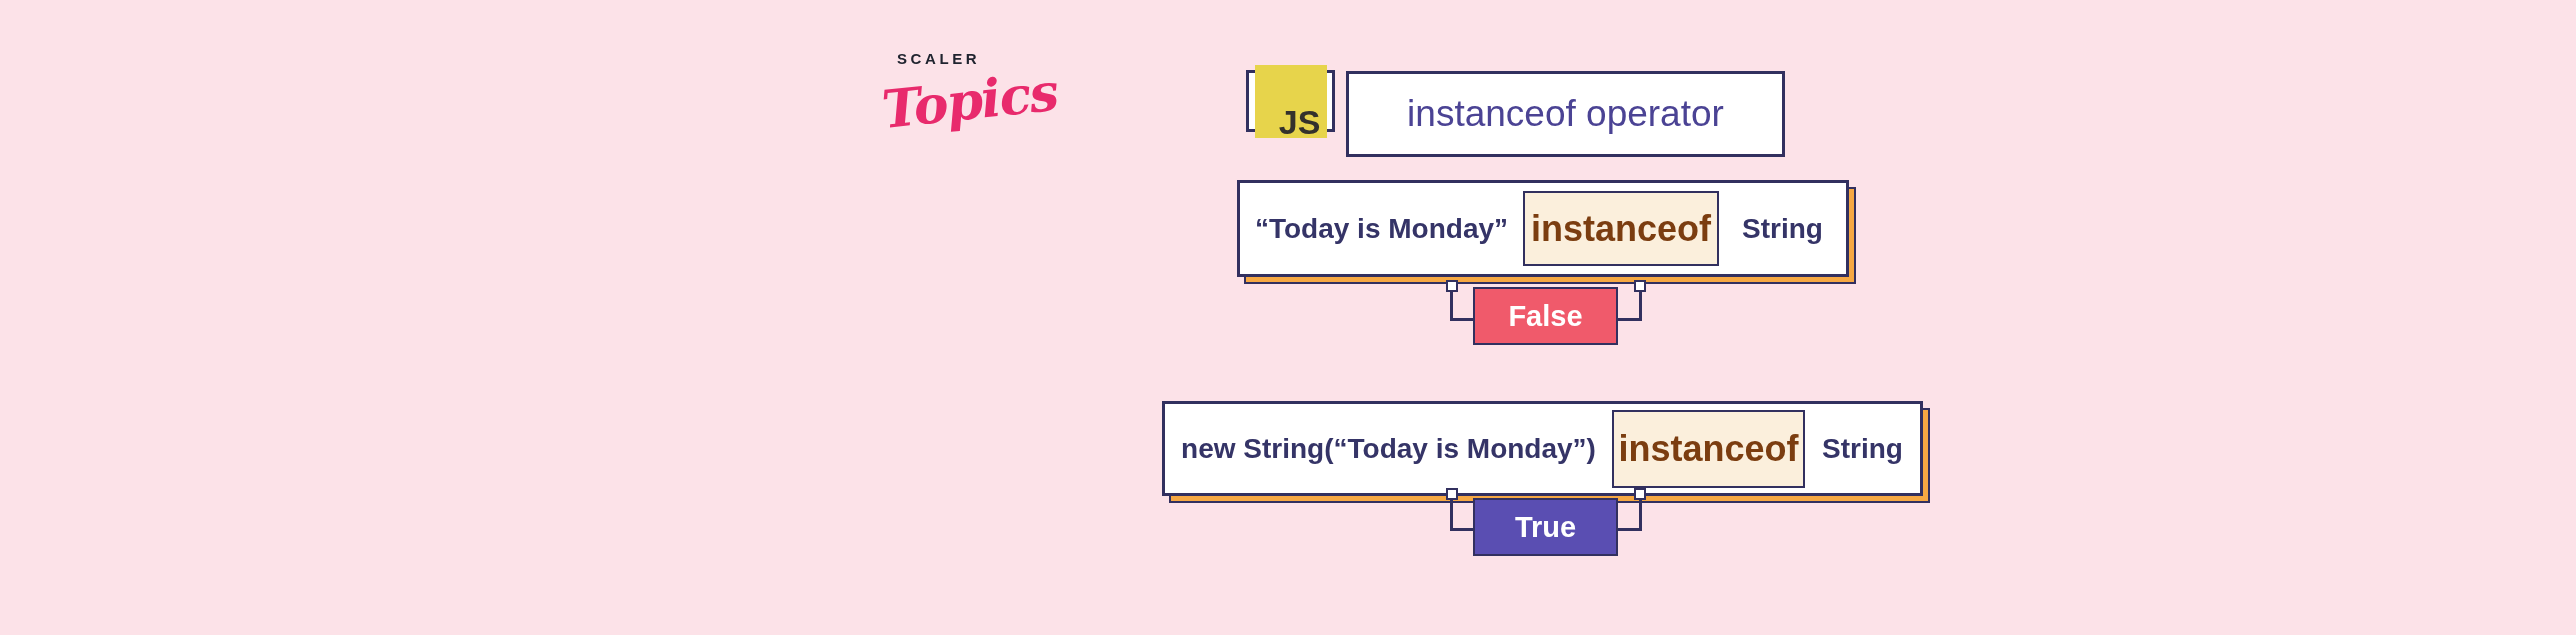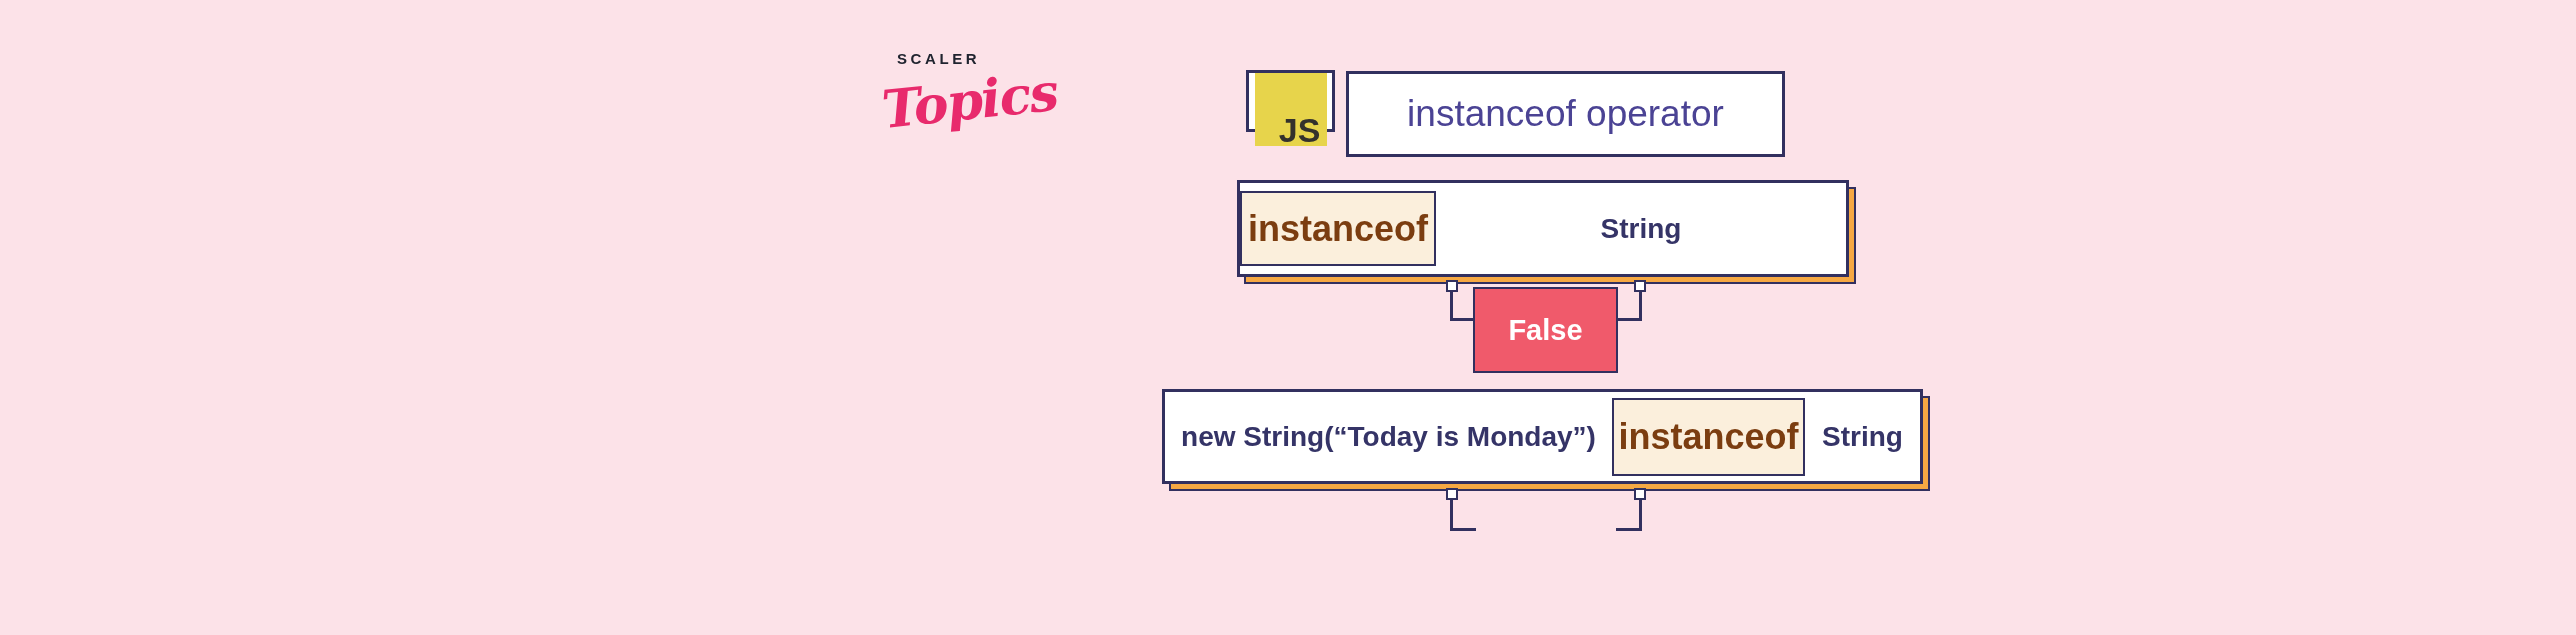--- a/index.html
+++ b/index.html
@@ -16,21 +16,21 @@
   
   .brand-word{position:absolute;left:897px;top:50px;font-size:15px;font-weight:bold;
       letter-spacing:3.6px;color:var(--brand-navy);}
   .brand-sub{position:absolute;left:882px;top:71px;width:155px;text-align:center;
       font-family:"DejaVu Serif",serif;font-style:italic;font-weight:bold;font-size:52px;
       color:var(--brand-pink);transform:rotate(-6deg);letter-spacing:-1.5px;}
 
   
   .js-badge{position:absolute;left:1246px;top:70px;width:89px;height:62px;
       background:var(--box-white);border:3.6px solid var(--line-navy);box-sizing:border-box;
-      display:flex;justify-content:center;}
+      display:flex;align-items:center;justify-content:center;}
   .js-inner{width:72px;height:73px;background:var(--js-yellow);
       display:flex;align-items:flex-end;justify-content:flex-end;
       padding:0 6.2px 1px 0;box-sizing:border-box;}
   .js-inner span{font-size:34px;line-height:0.82;font-weight:bold;color:var(--js-text);}
   .title-box{position:absolute;left:1346px;top:71px;width:439px;height:86px;
       background:var(--box-white);border:3.6px solid var(--line-navy);box-sizing:border-box;
       display:flex;align-items:center;justify-content:center;}
   .title-box span{font-size:37px;color:var(--title-purple);}
 
   
@@ -45,21 +45,21 @@
   .op-box{align-self:center;background:var(--operator-cream);
       border:2.6px solid var(--line-navy);box-sizing:border-box;
       display:flex;align-items:center;justify-content:center;}
   .op-box span{font-size:36px;font-weight:bold;color:var(--operator-brown);}
 
   #stmt1{left:1237px;top:180px;width:612px;height:97px;}
   #stmt1 .cell-left{width:283px;}
   #stmt1 .op-box{width:196px;height:75px;}
   #stmt1 .cell-right{flex:1;}
 
-  #stmt2{left:1162px;top:389px;width:761px;height:95px;}
+  #stmt2{left:1162px;top:401px;width:761px;height:95px;}
   #stmt2 .cell-left{width:447px;}
   #stmt2 .op-box{width:193px;height:78px;}
   #stmt2 .cell-right{flex:1;}
 
   
   .anchor{position:absolute;width:12px;height:12px;background:var(--box-white);
       border:2.1px solid var(--line-navy);box-sizing:border-box;z-index:3;}
   .cline{position:absolute;background:var(--line-navy);z-index:1;}
 
   
@@ -69,21 +69,21 @@
   #l1Rv{left:1639px;top:289px;width:2.6px;height:32px;}
   #l1Rh{left:1616px;top:318px;width:26px;height:2.6px;}
   
   #a2L{left:1446px;top:488px;} #a2R{left:1634px;top:488px;}
   #l2Lv{left:1450px;top:497px;width:2.6px;height:34px;}
   #l2Lh{left:1450px;top:528px;width:26px;height:2.6px;}
   #l2Rv{left:1639px;top:497px;width:2.6px;height:34px;}
   #l2Rh{left:1616px;top:528px;width:26px;height:2.6px;}
 
   
-  .result{position:absolute;width:145px;height:86px;border:2.6px solid var(--line-navy);
+  .result{position:absolute;width:145px;height:58px;border:2.6px solid var(--line-navy);
       box-sizing:border-box;display:flex;align-items:center;justify-content:center;z-index:2;}
   .result span{font-size:29px;font-weight:bold;color:#FFFFFF;}
   #result-false{left:1473px;top:287px;background:var(--false-red);}
   #result-true{left:1473px;top:498px;background:var(--true-purple);}
 </style>
 </head>
 <body>
 
 <div id="canvas">
 
@@ -97,20 +97,23 @@
       <span>JS</span>
     </div>
   </div>
   <div class="title-box">
     <span>instanceof operator</span>
   </div>
 
   <div class="stmt" id="stmt1">
     <div class="shadow"></div>
     <div class="face">
+      <div class="stmt-cell cell-left">
+        <span class="stmt-text">“Today is Monday”</span>
+      </div>
       <div class="op-box">
         <span>instanceof</span>
       </div>
       <div class="stmt-cell cell-right">
         <span class="stmt-text">String</span>
       </div>
     </div>
   </div>
 
   <div class="anchor" id="a1L"></div>
@@ -139,15 +142,18 @@
     </div>
   </div>
 
   <div class="anchor" id="a2L"></div>
   <div class="anchor" id="a2R"></div>
   <div class="cline" id="l2Lv"></div>
   <div class="cline" id="l2Lh"></div>
   <div class="cline" id="l2Rv"></div>
   <div class="cline" id="l2Rh"></div>
 
+  <div class="result" id="result-true">
+    <span>True</span>
+  </div>
 
 </div>
 
 
 </body></html>

